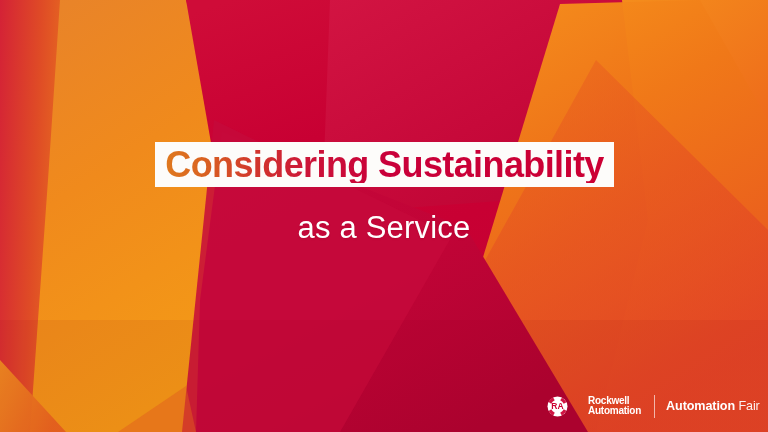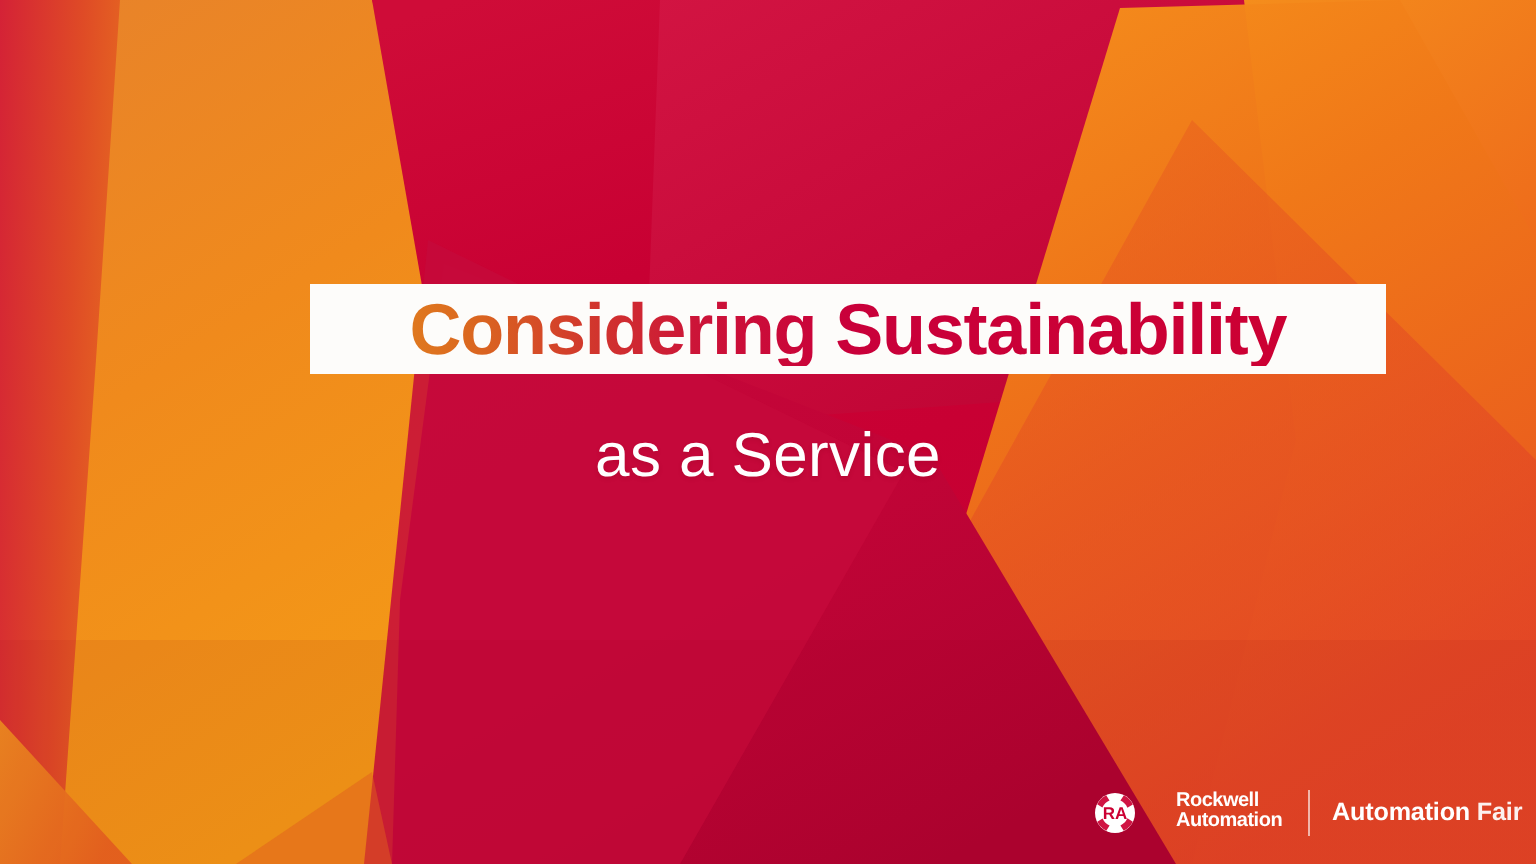--- a/index.html
+++ b/index.html
@@ -23,21 +23,21 @@
     width: 768px;
     height: 432px;
     display: block;
   }
 
   
   .title-wrap {
     position: absolute;
     left: 155px;
     top: 142px;
-    width: 538px;
+    width: 459px;
     height: 45px;
     background: #FDFCFA;
     display: flex;
     align-items: center;
     justify-content: center;
   }
   .title-text {
     font-size: 36px;
     font-weight: bold;
     letter-spacing: -0.6px;
@@ -108,21 +108,21 @@
     flex: 0 0 1px;
   }
   .fair-lockup {
     color: #FFFFFF;
     font-size: 12.6px;
     line-height: 1;
     letter-spacing: -0.1px;
     white-space: nowrap;
   }
   .fair-bold { font-weight: bold; }
-  .fair-light { font-weight: 700; opacity: 0.93; }
+  .fair-light { font-weight: 400; opacity: 0.93; }
 </style>
 </head>
 <body>
 
 <div id="slide">
 
   <svg id="bg-svg" viewBox="0 0 768 432" preserveAspectRatio="none">
     <defs>
       <linearGradient id="gOrangeMain" x1="0" y1="0" x2="0.35" y2="1">
         <stop offset="0%" stop-color="#E8832A"></stop>

